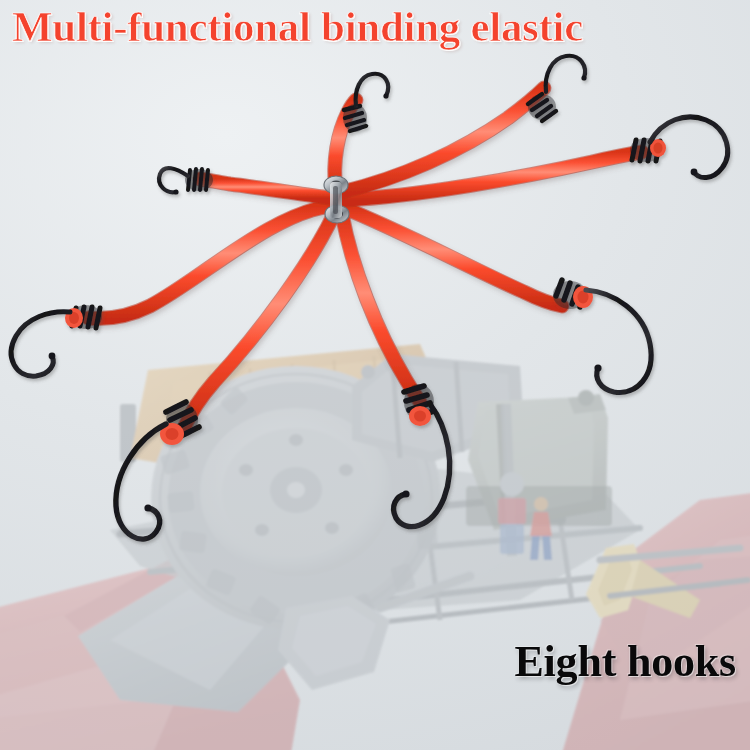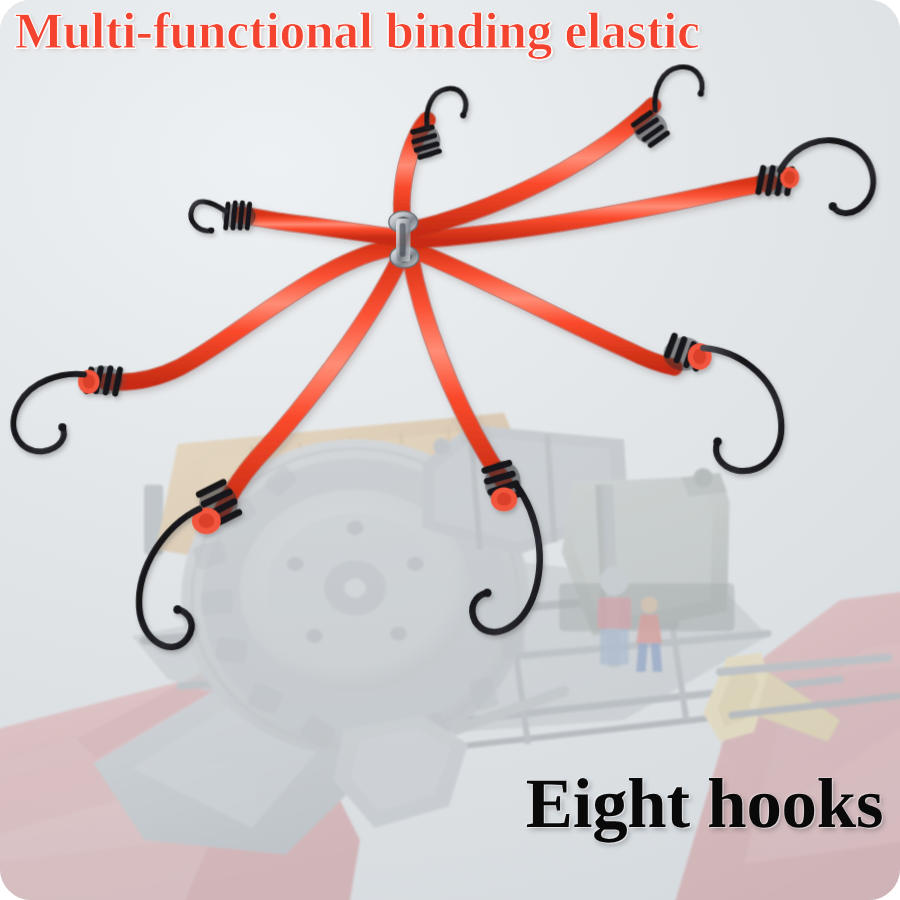--- a/index.html
+++ b/index.html
@@ -8,21 +8,20 @@
     padding: 0;
     background: #ffffff;
   }
   #stage {
     position: relative;
     width: 750px;
     height: 750px;
     overflow: hidden;
     font-family: "Liberation Serif", "DejaVu Serif", serif;
     background: #dfe4e7;
-    border-radius: 26px;
   }
   #bg-gradient {
     position: absolute;
     inset: 0;
     background:
       radial-gradient(ellipse 120% 90% at 30% 18%, #eef1f3 0%, #e2e6e9 45%, #d6dbdf 100%);
   }
   #scene-svg {
     position: absolute;
     inset: 0;
@@ -43,21 +42,21 @@
     text-shadow:
       1px 1px 0 rgba(255,255,255,0.85),
       -1px 1px 0 rgba(255,255,255,0.6),
       2px 2px 3px rgba(120,60,50,0.18);
     line-height: 1.05;
   }
   .footline {
     position: absolute;
     right: 14px;
     text-align: right;
-    font-size: 59px;
+    font-size: 44px;
     font-weight: bold;
     color: #09090a;
     white-space: nowrap;
     letter-spacing: -0.2px;
     text-shadow:
       1px 1px 0 rgba(255,255,255,0.55),
       -1px -1px 0 rgba(255,255,255,0.35),
       2px 3px 4px rgba(30,30,35,0.28);
     line-height: 1.0;
   }

